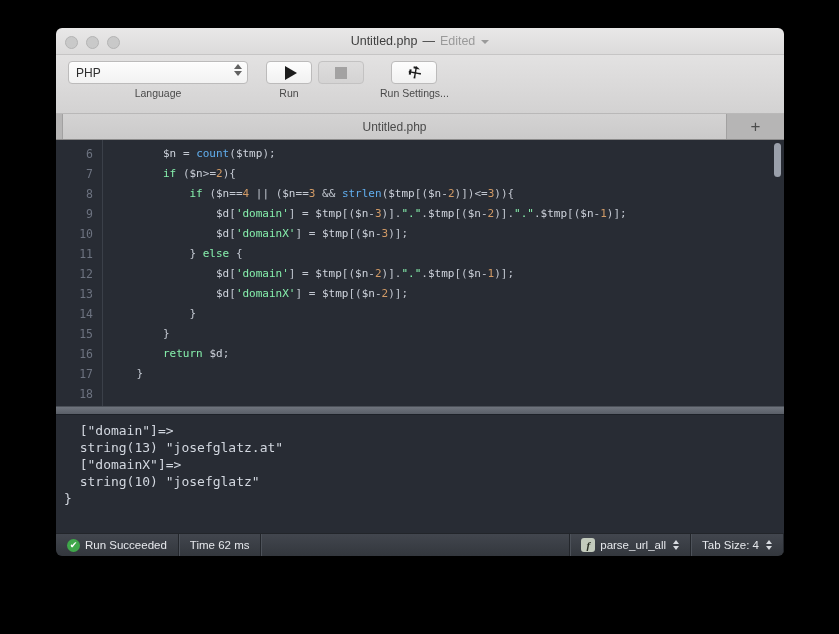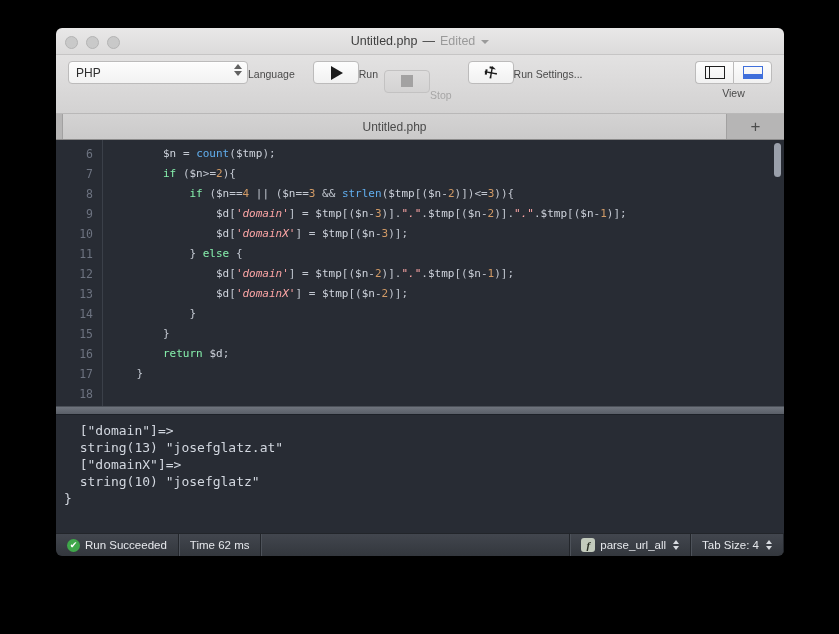--- a/index.html
+++ b/index.html
@@ -45,21 +45,21 @@
   }
   
   .toolbar {
     height: 52px; flex: none;
     background: linear-gradient(to bottom, #e3e2e2, #d3d2d2);
     border-bottom: 1px solid #b9b8b8;
     display: flex; align-items: flex-start;
     padding: 6px 12px 0 12px;
     position: relative;
   }
-  .tb-group { display: flex; flex-direction: row; align-items: center; }
+  .tb-group { display: flex; flex-direction: column; align-items: center; }
   .tb-caption { font-size: 10.5px; color: #4a4a4a; margin-top: 3px; line-height: 12px; }
   .tb-caption.dim { color: #a7a6a6; margin-top: 28px; }
   .lang-select {
     width: 178px; height: 21px;
     background: linear-gradient(to bottom, #fdfdfd, #f2f2f2);
     border: 1px solid #bcbbbb; border-radius: 4px;
     display: flex; align-items: center;
     box-shadow: 0 1px 0 rgba(255,255,255,0.7) inset;
     position: relative;
   }
@@ -150,21 +150,21 @@
     font-family: "DejaVu Sans Mono", monospace;
     font-size: 11px; line-height: 20px;
     color: #b9bfca;
     white-space: pre;
     overflow: hidden;
   }
   .code .line { height: 20px; }
   .kw   { color: #86efac; }
   .fn   { color: #61aeee; }
   .var  { color: #cfd4dd; }
-  .str  { color: #fca5a5; font-style: italic; }
+  .str  { color: #86efac; }
   .num  { color: #d19a66; }
   .pun  { color: #c2c7d0; }
   
   .v-scroll {
     position: absolute; right: 0; top: 0; bottom: 0; width: 13px;
     background: #282c34;
   }
   .v-thumb {
     position: absolute; right: 3px; top: 3px; width: 7px; height: 34px;
     background: #9aa0ab; border-radius: 4px;
@@ -268,31 +268,20 @@
       <div class="tb-caption dim">Stop</div>
     </div>
 
     <div class="tb-group" style="margin-left:16px">
       <div class="tb-btn">
         <span class="wrench">⚒</span>
       </div>
       <div class="tb-caption">Run Settings...</div>
     </div>
 
-    <div class="view-group">
-      <div class="seg">
-        <div class="seg-btn">
-          <span class="icon-lsplit"></span>
-        </div>
-        <div class="seg-btn">
-          <span class="icon-bsplit"></span>
-        </div>
-      </div>
-      <div class="tb-caption">View</div>
-    </div>
   </div>
 
   <div class="tabbar">
     <div class="tab-pad"></div>
     <div class="tab">Untitled.php</div>
     <div class="tab-new">+</div>
   </div>
 
   <div class="editor">
     <div class="gutter" id="gutter">

